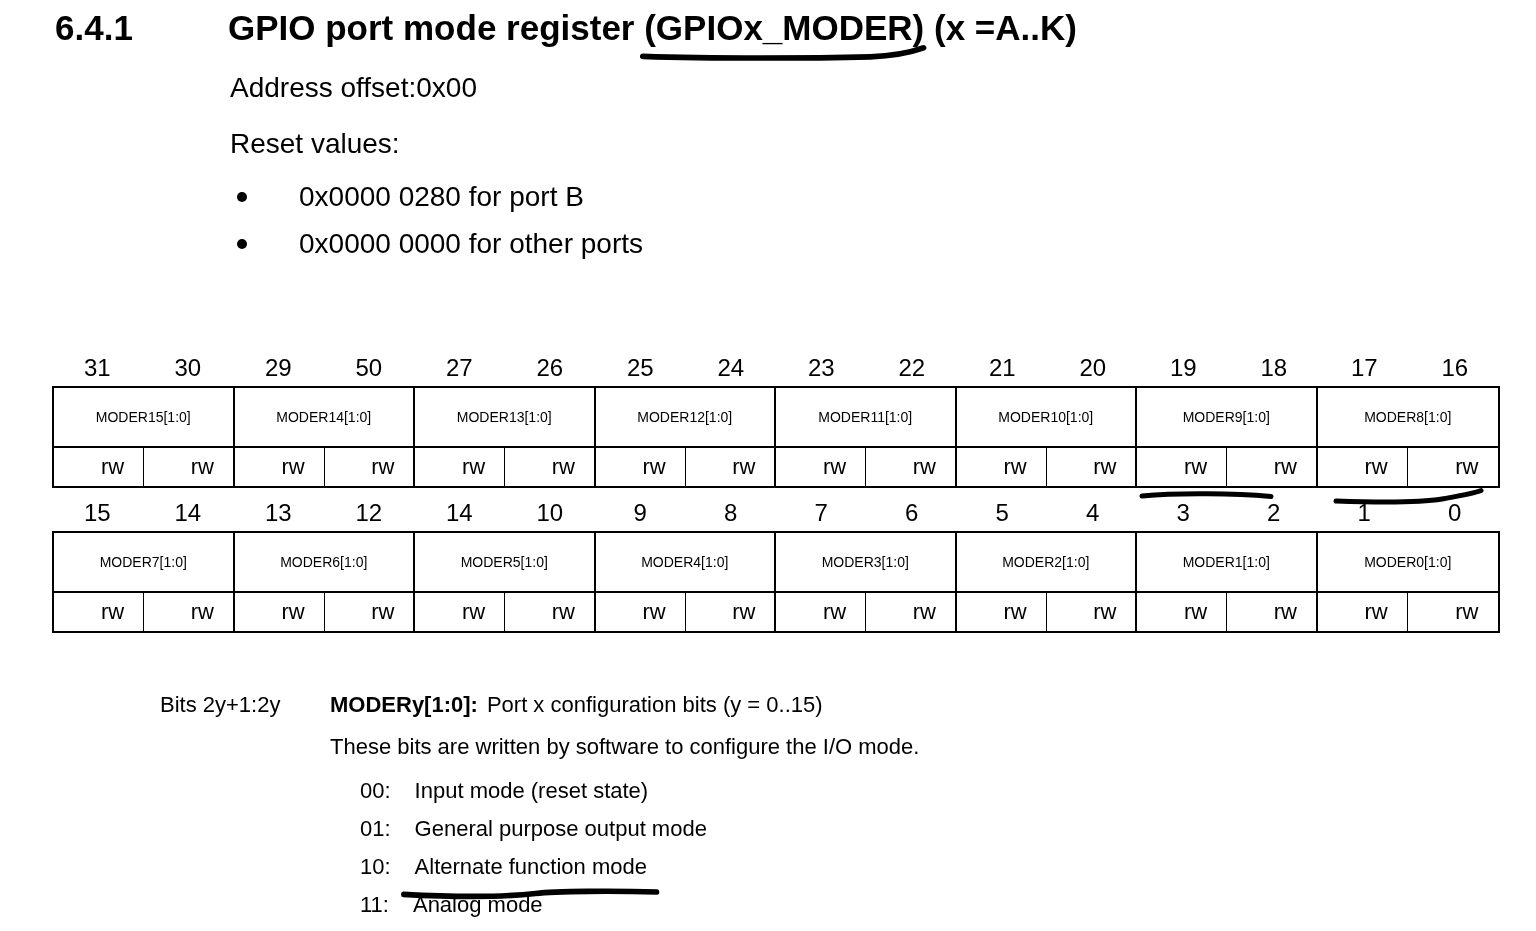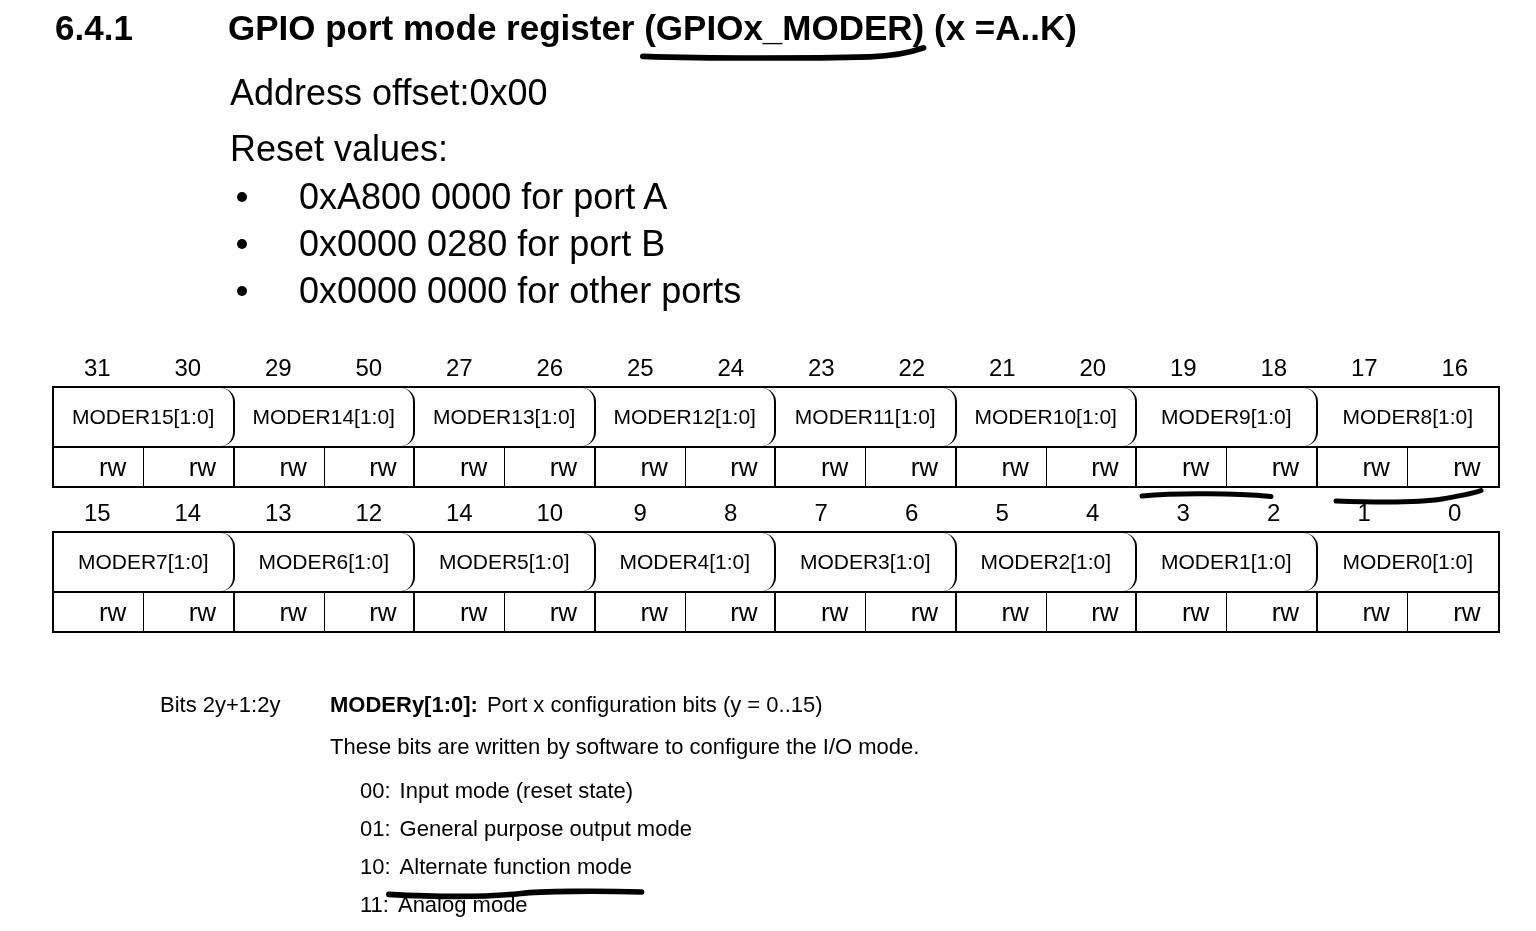--- a/index.html
+++ b/index.html
@@ -11,53 +11,53 @@
     color:#000000;
     font-family:"Liberation Sans", sans-serif;
     overflow:hidden;
   }
   
   .heading { position:absolute; left:55px; top:8px; display:flex; font-weight:bold; font-size:35px; white-space:nowrap; }
   .section-num { width:173px; }
   .underline-wrap { position:relative; display:inline-block; }
   .underline-wrap svg.ink { position:absolute; left:-4px; bottom:-14px; width:calc(100% + 18px); height:17px; overflow:visible; }
   
-  .body-text { position:absolute; font-size:36px; white-space:nowrap; }
+  .body-text { position:absolute; font-size:28px; white-space:nowrap; }
   #addr { left:230px; top:72px; }
   #resetlbl { left:230px; top:128px; }
   #bullets { left:237px; top:173px; list-style:none; }
   #bullets li { position:relative; padding-left:62px; line-height:47px; }
   .dot { position:absolute; left:0; top:19px; width:10px; height:10px; border-radius:50%; background:#000; display:inline-block; }
   
   .reg-block { position:absolute; left:52px; width:1448px; }
   #block-high { top:352px; }
   #block-low  { top:497px; }
   .bits-row { display:grid; grid-template-columns:repeat(16,1fr); height:32px; font-size:24px; }
   .bit-num { text-align:center; line-height:32px; }
   .reg-table { border:2px solid #000; margin-top:2px; }
   .fields-row { display:grid; grid-template-columns:repeat(8,1fr); height:60px; border-bottom:2px solid #000; }
-  .field-cell { border-right:2px solid #000; display:flex; align-items:center; justify-content:center; font-size:21px;border-radius:14px; }
+  .field-cell { border-right:2px solid #000; display:flex; align-items:center; justify-content:center; font-size:14px; }
   .field-cell:last-child { border-right:none; }
   .access-row { display:grid; grid-template-columns:repeat(16,1fr); height:38px; }
-  .rw-cell { border-right:1.5px solid #000; display:flex; align-items:center; justify-content:center; font-size:26px;margin-left:28px; }
+  .rw-cell { border-right:1.5px solid #000; display:flex; align-items:center; justify-content:center; font-size:22px;margin-left:28px; }
   .rw-cell.ge { border-right-width:2px; }
   .rw-cell:last-child { border-right:none; }
   
   .ink-mark { position:absolute; overflow:visible; }
   #mark-19-18 { left:1140px; top:490px; width:134px; height:12px; }
   #mark-17-16 { left:1334px; top:486px; width:150px; height:20px; }
   
   #desc { position:absolute; left:160px; top:688px; font-size:22px; white-space:nowrap; }
   .desc-line1 { line-height:34px; margin-bottom:8px; }
   .bits-label { display:inline-block; width:170px; }
   .field-name { font-weight:bold; }
   .field-desc { margin-left:9px; }
   .desc-line2 { padding-left:170px; line-height:34px; margin-bottom:8px; }
   .opt-row { padding-left:200px; line-height:38px; }
-  .opt-val { margin-right:9px; }
+  .opt-val { margin-right:24px; }
   .u-wrap { position:relative; display:inline-block; }
   .u-wrap svg.ink { position:absolute; left:-14px; bottom:-14px; width:calc(100% + 26px); height:15px; overflow:visible; }
 </style>
 </head>
 <body>
 
 <div id="page">
 
   <div class="heading">
     <div class="section-num">6.4.1</div>
@@ -65,21 +65,20 @@
       <span>GPIO port mode register </span><span class="underline-wrap"><span>(GPIOx_MODER</span><svg class="ink" viewBox="0 0 280 18" preserveAspectRatio="none">
             <path d="M3,12 C70,14.5 170,14 225,12.5 C248,11.5 264,8 277,3" stroke="#000" stroke-width="6" fill="none" stroke-linecap="round"></path>
           </svg></span><span>) (x =A..K)</span>
     </div>
   </div>
 
   <div id="addr" class="body-text">Address offset:0x00</div>
   <div id="resetlbl" class="body-text">Reset values:</div>
 
   <ul id="bullets" class="body-text">
-    <li><span class="dot"></span><span>0xA800 0000 for port A</span></li>
     <li><span class="dot"></span><span>0x0000 0280 for port B</span></li>
     <li><span class="dot"></span><span>0x0000 0000 for other ports</span></li>
   </ul>
 
   <div id="block-high" class="reg-block">
     <div class="bits-row">
         <div class="bit-num">31</div>
         <div class="bit-num">30</div>
         <div class="bit-num">29</div>
         <div class="bit-num">50</div>

